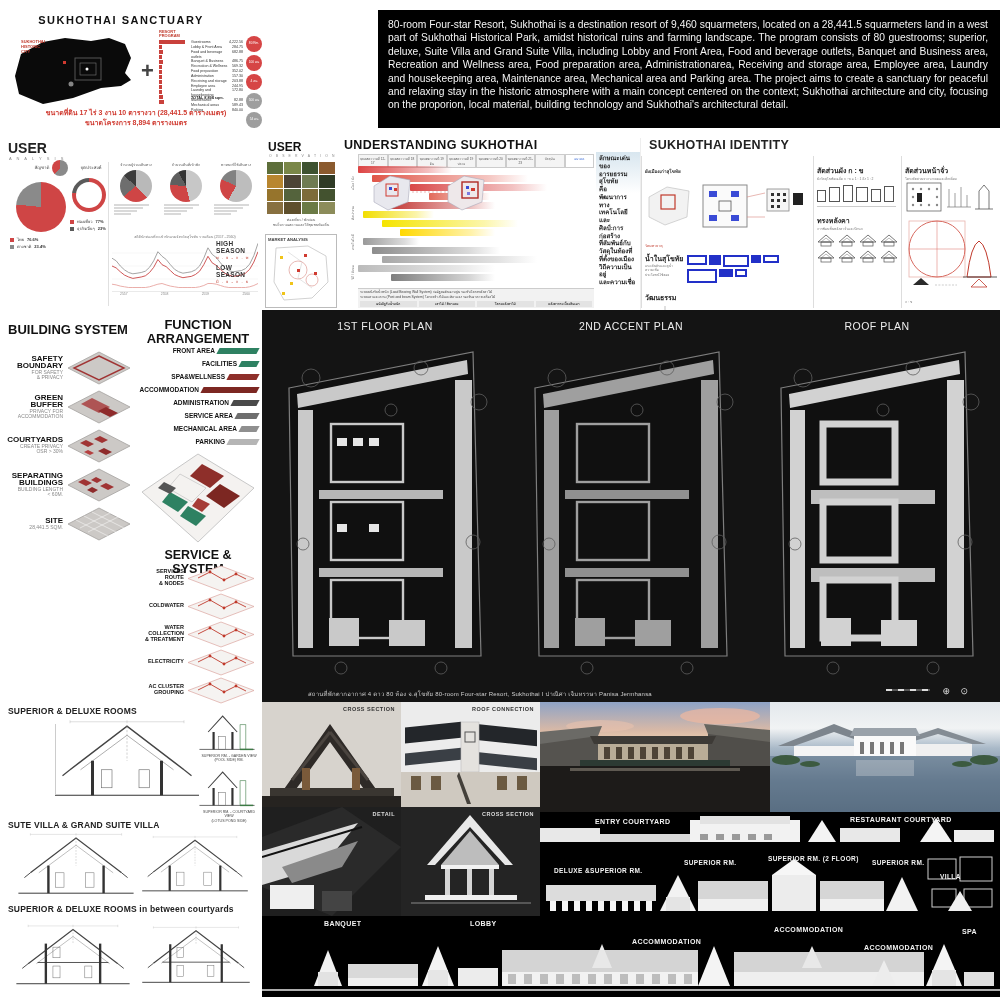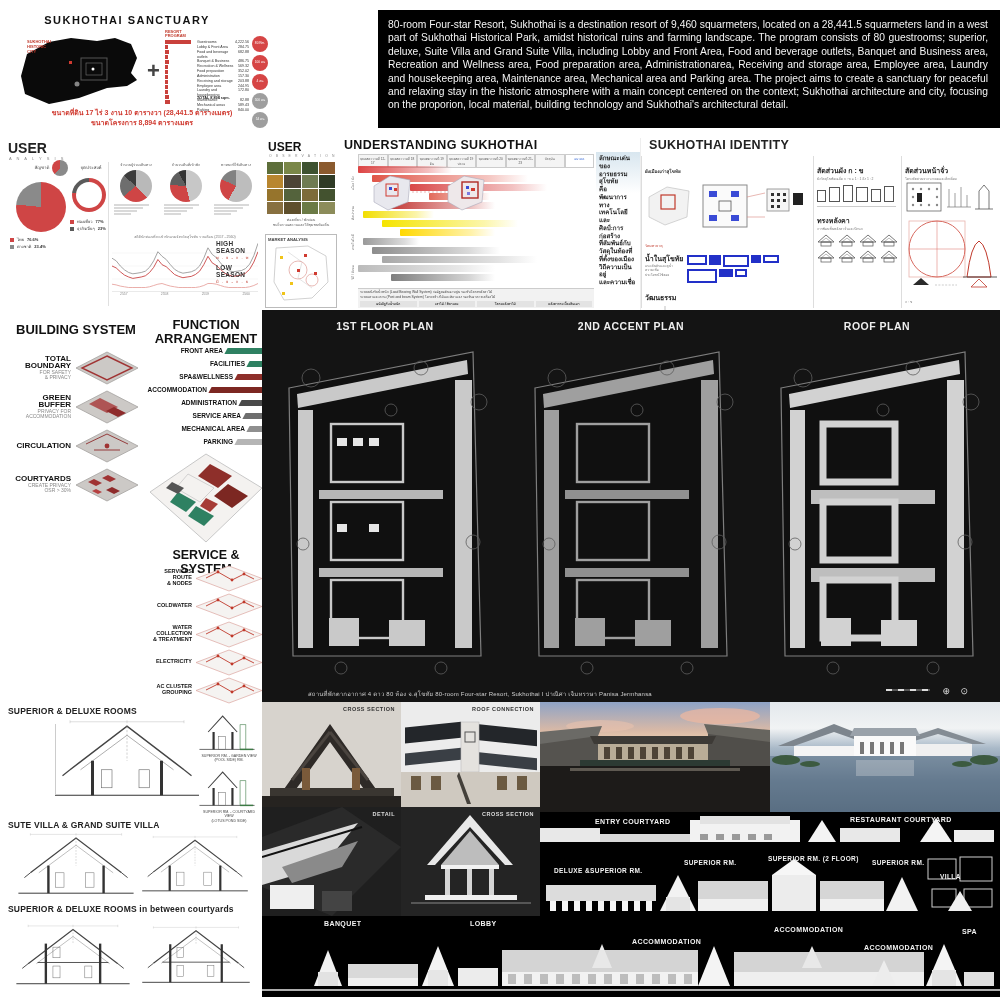--- a/index.html
+++ b/index.html
@@ -2,21 +2,21 @@
 <html><head>
 <meta charset="utf-8">
 <style>
   *{box-sizing:border-box;margin:0;padding:0}
   html,body{background:#fff}
   body{font-family:"Liberation Sans",sans-serif}
   .board{position:relative;width:1000px;height:1000px;background:#fff;overflow:hidden;color:#111}
   .abs{position:absolute}
   .pre{white-space:pre-line}
   
-  #sanctuary{left:13px;top:0;width:258px;height:137px}
+  #sanctuary{left:7px;top:0;width:258px;height:137px}
   .sanc-title{position:absolute;left:0;right:30px;top:14px;text-align:center;font-size:11px;font-weight:bold;letter-spacing:1.5px}
   #sanc-map{position:absolute;left:6px;top:28px;width:130px;height:80px}
   .map-label{position:absolute;left:14px;top:40px;font-size:4px;color:#c0392b;font-weight:bold;line-height:1.2}
   .plus-icon{position:absolute;left:134px;top:58px;font-size:22px;color:#444;font-weight:bold}
   .prog-header{position:absolute;left:152px;top:30px;font-size:4px;color:#c0392b;font-weight:bold;line-height:1.1}
   #program-bars{position:absolute;left:152px;top:40px;width:26px;height:66px;display:flex;flex-direction:column;gap:1px}
   .prog-bar{height:4px;background:#c9413c;min-width:2px}
   #program-rows{position:absolute;left:184px;top:40px;width:52px}
   .prog-row{display:flex;justify-content:space-between;font-size:3.6px;color:#333;line-height:1.35}
   .prog-total{position:absolute;left:184px;top:96px;font-size:3.8px;font-weight:bold;color:#222}
@@ -82,42 +82,42 @@
   .id-note{font-size:3.4px;color:#777;line-height:1.3}
   .id-th-title{font-size:7px;font-weight:bold;color:#222}
   .ratio-squares{display:flex;gap:3px;align-items:flex-end;margin:4px 0}
   .ratio-squares i{display:block;border:.8px solid #555;background:#fff}
   .swatch{width:10px;height:16px;background:linear-gradient(180deg,#000,#fff)}
   .water-shapes{display:flex;flex-wrap:wrap;gap:2px;width:100px;margin-top:2px}
   .ws{border:2px solid #2230c8;background:#fff}
   .ws.fill{background:#2230c8}
   #roof-icons{display:flex;flex-wrap:wrap;gap:3px;width:86px;margin-top:2px}
   
-  #systems-col{left:8px;top:312px;width:262px;height:392px;background:#fff}
+  #systems-col{left:0;top:312px;width:262px;height:392px;background:#fff}
   .bs-head{position:absolute;left:0;top:10px;width:136px;text-align:center;font-size:13px;font-weight:bold}
   .fa-head{position:absolute;left:138px;top:6px;width:120px;text-align:center;font-size:13px;font-weight:bold;line-height:1.05}
   .ss-head{position:absolute;left:138px;top:236px;width:120px;text-align:center;font-size:12.5px;font-weight:bold}
   #bs-items{position:absolute;left:0;top:36px;width:136px}
   .bs-item{display:flex;align-items:center;height:39px}
   .bs-text{width:66px;text-align:right;padding-right:3px}
   .bs-label{font-size:8px;font-weight:bold;line-height:.95}
   .bs-sub{font-size:5px;color:#888;line-height:1.05}
   .bs-plate{width:66px;height:36px}
   #fa-rows{position:absolute;left:138px;top:32px;width:120px}
   .fa-row{display:flex;align-items:center;justify-content:flex-end;height:13px}
   .fa-label{font-size:6.5px;font-weight:bold;text-align:right;padding-right:3px;white-space:nowrap}
   .fa-bar{height:6px;transform:skewX(-28deg)}
   #fa-iso{position:absolute;left:140px;top:140px;width:116px;height:92px}
   #ss-rows{position:absolute;left:138px;top:252px;width:122px}
   .ss-row{display:flex;align-items:center;height:28px}
   .ss-label{width:48px;text-align:right;font-size:5.5px;font-weight:bold;line-height:1.05;padding-right:2px}
   .ss-plate{width:70px;height:27px}
   #plans{left:262px;top:310px;width:738px;height:392px;background:#141414;display:flex}
   .plan-wrap{flex:1;position:relative}
-  .plan-title{position:absolute;top:10px;left:0;right:0;text-align:center;color:#eee;font-weight:bold;font-size:10.5px;letter-spacing:.5px}
+  .plan-title{position:absolute;top:10px;left:0;right:0;text-align:center;color:#eee;font-weight:normal;font-size:10.5px;letter-spacing:.5px}
   .plan-svg{position:absolute;left:50%;top:28px;transform:translateX(-50%);width:228px;height:340px}
   .plan-caption{position:absolute;left:46px;bottom:3px;color:#cfcfcf;font-size:6px;letter-spacing:.2px}
   .plan-icons{position:absolute;right:28px;bottom:6px;color:#ddd;font-size:9px;letter-spacing:4px}
   .scale-bar{position:absolute;right:70px;bottom:11px;width:44px;height:2px;background:repeating-linear-gradient(90deg,#ddd 0 6px,#555 6px 12px)}
   
   #sections-col{left:0;top:704px;width:262px;height:296px;background:#fff}
   .sec-h{font-size:8.5px;font-weight:bold;color:#222;letter-spacing:.2px}
   .dim-col{position:absolute;left:2px;width:54px;font-size:3px;color:#888}
   .side-room-label{position:absolute;font-size:3.6px;color:#444;text-align:center;line-height:1.2;width:62px}
   #detail-tiles{left:262px;top:702px;width:278px;height:214px;display:grid;grid-template-columns:1fr 1fr;grid-template-rows:105px 109px}
@@ -629,21 +629,21 @@
     </div>
   </section>
 
   <section class="abs" id="systems-col">
     <h3 class="bs-head">BUILDING SYSTEM</h3>
     <h3 class="fa-head pre">FUNCTION
 ARRANGEMENT</h3>
     <div id="bs-items">
         <div class="bs-item">
           <div class="bs-text">
-            <div class="bs-label pre">TOTAL
+            <div class="bs-label pre">SAFETY
 BOUNDARY</div>
             <div class="bs-sub pre">FOR SAFETY
 &amp; PRIVACY</div>
           </div>
           <div class="bs-plate">
             <svg viewBox="0 0 66 36" width="66" height="36">
               <polygon points="33,2 64,18 33,34 2,18" fill="#ccc9c6" stroke="#a5a2a0" stroke-width=".8"></polygon>
               <g stroke="#a03434" stroke-width="1.4" fill="none">
                 <polygon points="33,6 58,18 33,30 8,18"></polygon>
               </g>
@@ -659,46 +659,66 @@
           <div class="bs-plate">
             <svg viewBox="0 0 66 36" width="66" height="36">
               <polygon points="33,2 64,18 33,34 2,18" fill="#ccc9c6" stroke="#a5a2a0" stroke-width=".8"></polygon>
               <polygon points="26,9 44,18 33,24 15,15" fill="#a84040" opacity=".85"></polygon>
               <polygon points="40,18 52,24 44,28 32,22" fill="#8e2b2b"></polygon>
             </svg>
           </div>
         </div>
         <div class="bs-item">
           <div class="bs-text">
-            <div class="bs-label pre">CIRCULATION</div>
-            <div class="bs-sub pre"></div>
-          </div>
-          <div class="bs-plate">
-            <svg viewBox="0 0 66 36" width="66" height="36">
-              <polygon points="33,2 64,18 33,34 2,18" fill="#ccc9c6" stroke="#a5a2a0" stroke-width=".8"></polygon>
-              <g stroke="#8e2b2b" stroke-width=".9" fill="none">
-                <path d="M12,16 L33,6 L54,16 M20,22 L46,22"></path>
-              </g>
-              <circle cx="33" cy="18" r="2.4" fill="#a03434"></circle>
-            </svg>
-          </div>
-        </div>
-        <div class="bs-item">
-          <div class="bs-text">
             <div class="bs-label pre">COURTYARDS</div>
             <div class="bs-sub pre">CREATE PRIVACY
 OSR &gt; 30%</div>
           </div>
           <div class="bs-plate">
             <svg viewBox="0 0 66 36" width="66" height="36">
               <polygon points="33,2 64,18 33,34 2,18" fill="#ccc9c6" stroke="#a5a2a0" stroke-width=".8"></polygon>
               <polygon points="20,12 28,16 22,19 14,15" fill="#a03434"></polygon>
               <polygon points="34,8 42,12 36,15 28,11" fill="#a03434"></polygon>
               <polygon points="38,20 46,24 40,27 32,23" fill="#8e2b2b"></polygon>
               <polygon points="22,22 28,25 24,27 18,24" fill="#b54040"></polygon>
+            </svg>
+          </div>
+        </div>
+        <div class="bs-item">
+          <div class="bs-text">
+            <div class="bs-label pre">SEPARATING
+BUILDINGS</div>
+            <div class="bs-sub pre">BUILDING LENGTH
+&lt; 60M.</div>
+          </div>
+          <div class="bs-plate">
+            <svg viewBox="0 0 66 36" width="66" height="36">
+              <polygon points="33,2 64,18 33,34 2,18" fill="#ccc9c6" stroke="#a5a2a0" stroke-width=".8"></polygon>
+              <polygon points="18,12 26,16 20,19 12,15" fill="#a03434"></polygon>
+              <polygon points="30,10 36,13 31,16 25,13" fill="#a03434"></polygon>
+              <polygon points="40,16 48,20 42,23 34,19" fill="#a03434"></polygon>
+              <polygon points="26,20 32,23 27,26 21,23" fill="#8e2b2b"></polygon>
+            </svg>
+          </div>
+        </div>
+        <div class="bs-item">
+          <div class="bs-text">
+            <div class="bs-label pre">SITE</div>
+            <div class="bs-sub pre">28,441.5 SQM.</div>
+          </div>
+          <div class="bs-plate">
+            <svg viewBox="0 0 66 36" width="66" height="36">
+              <polygon points="33,2 64,18 33,34 2,18" fill="#ccc9c6" stroke="#a5a2a0" stroke-width=".8"></polygon>
+              <g stroke="#fff" stroke-width=".5">
+                <line x1="10" y1="14" x2="42" y2="30"></line>
+                <line x1="18" y1="10" x2="50" y2="26"></line>
+                <line x1="26" y1="6" x2="58" y2="22"></line>
+                <line x1="14" y1="22" x2="46" y2="6"></line>
+                <line x1="22" y1="26" x2="54" y2="10"></line>
+              </g>
             </svg>
           </div>
         </div>
       </div>
     <div id="fa-rows">
         <div class="fa-row">
           <span class="fa-label">FRONT AREA</span>
           <span class="fa-bar" style="width: 40px; background: rgb(46, 129, 98);"></span>
         </div>
         <div class="fa-row">

